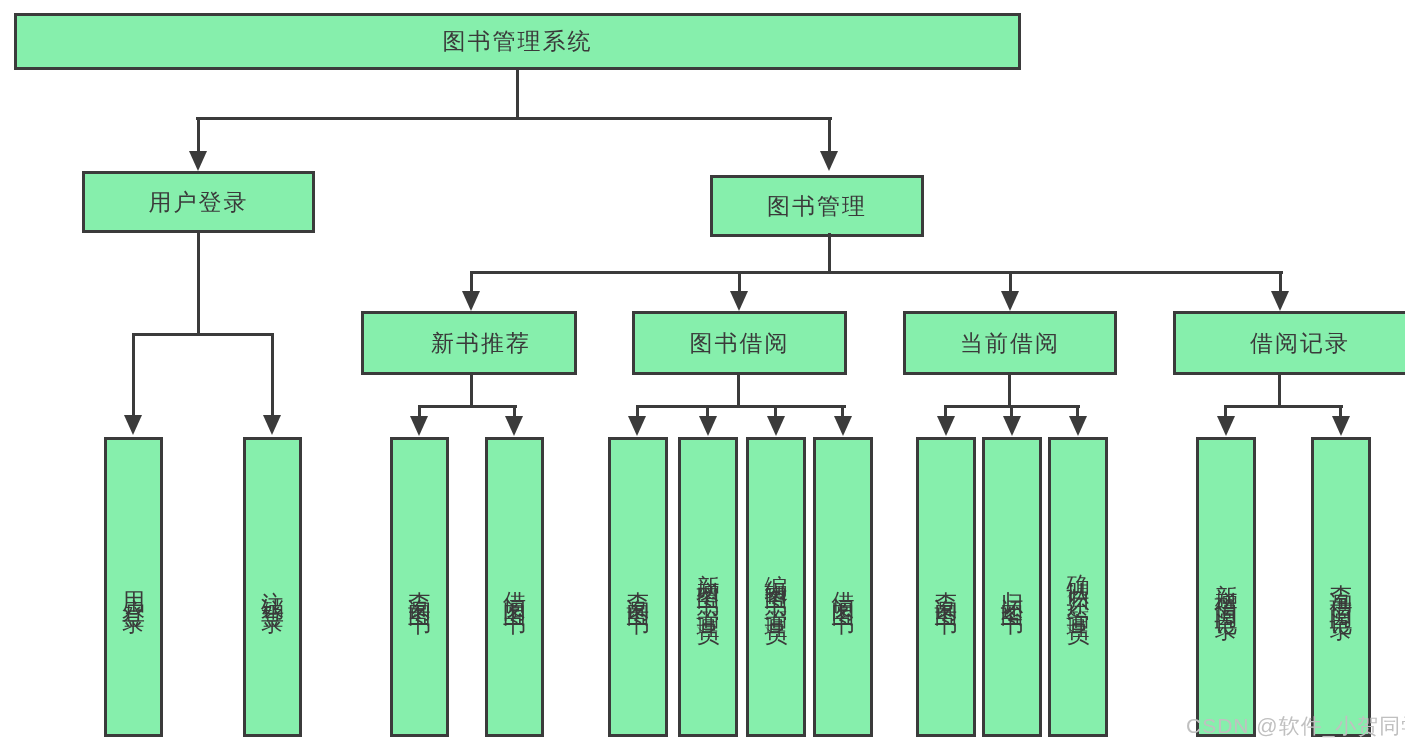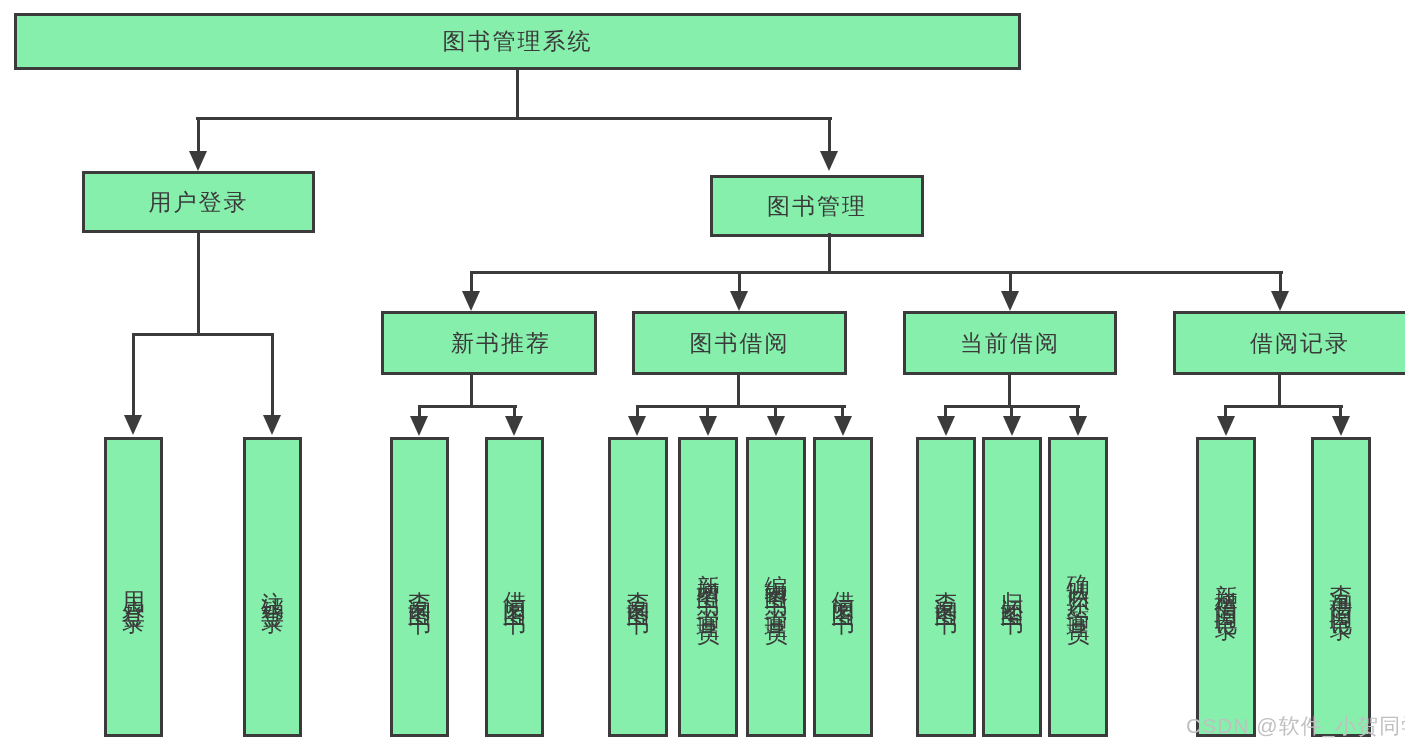--- a/index.html
+++ b/index.html
@@ -77,21 +77,21 @@
   <div class="cline" style="left:470px; top:271px; width:813px; height:3px;"></div>
   <div class="cline" style="left:470px; top:271px; width:3px; height:22px;"></div>
   <div class="tri" style="left:462px; top:291px;"></div>
   <div class="cline" style="left:738px; top:271px; width:3px; height:22px;"></div>
   <div class="tri" style="left:730px; top:291px;"></div>
   <div class="cline" style="left:1009px; top:271px; width:3px; height:22px;"></div>
   <div class="tri" style="left:1001px; top:291px;"></div>
   <div class="cline" style="left:1279px; top:271px; width:3px; height:22px;"></div>
   <div class="tri" style="left:1271px; top:291px;"></div>
 
-  <div class="box hlabel" style="left:381px; top:311px; width:216px; height:64px;padding-left:24px;">新书推荐</div>
+  <div class="box hlabel" style="left:361px; top:311px; width:216px; height:64px;padding-left:24px;">新书推荐</div>
   <div class="box hlabel" style="left:632px; top:311px; width:215px; height:64px;">图书借阅</div>
   <div class="box hlabel" style="left:903px; top:311px; width:214px; height:64px;">当前借阅</div>
   <div class="box hlabel" style="left:1173px; top:311px; width:254px; height:64px;">借阅记录</div>
 
   <div class="cline" style="left:470px; top:375px; width:3px; height:33px;"></div>
   <div class="cline" style="left:418px; top:405px; width:99px; height:3px;"></div>
   <div class="cline" style="left:418px; top:405px; width:3px; height:13px;"></div>
   <div class="tri" style="left:410px; top:416px;"></div>
   <div class="cline" style="left:513px; top:405px; width:3px; height:13px;"></div>
   <div class="tri" style="left:505px; top:416px;"></div>

